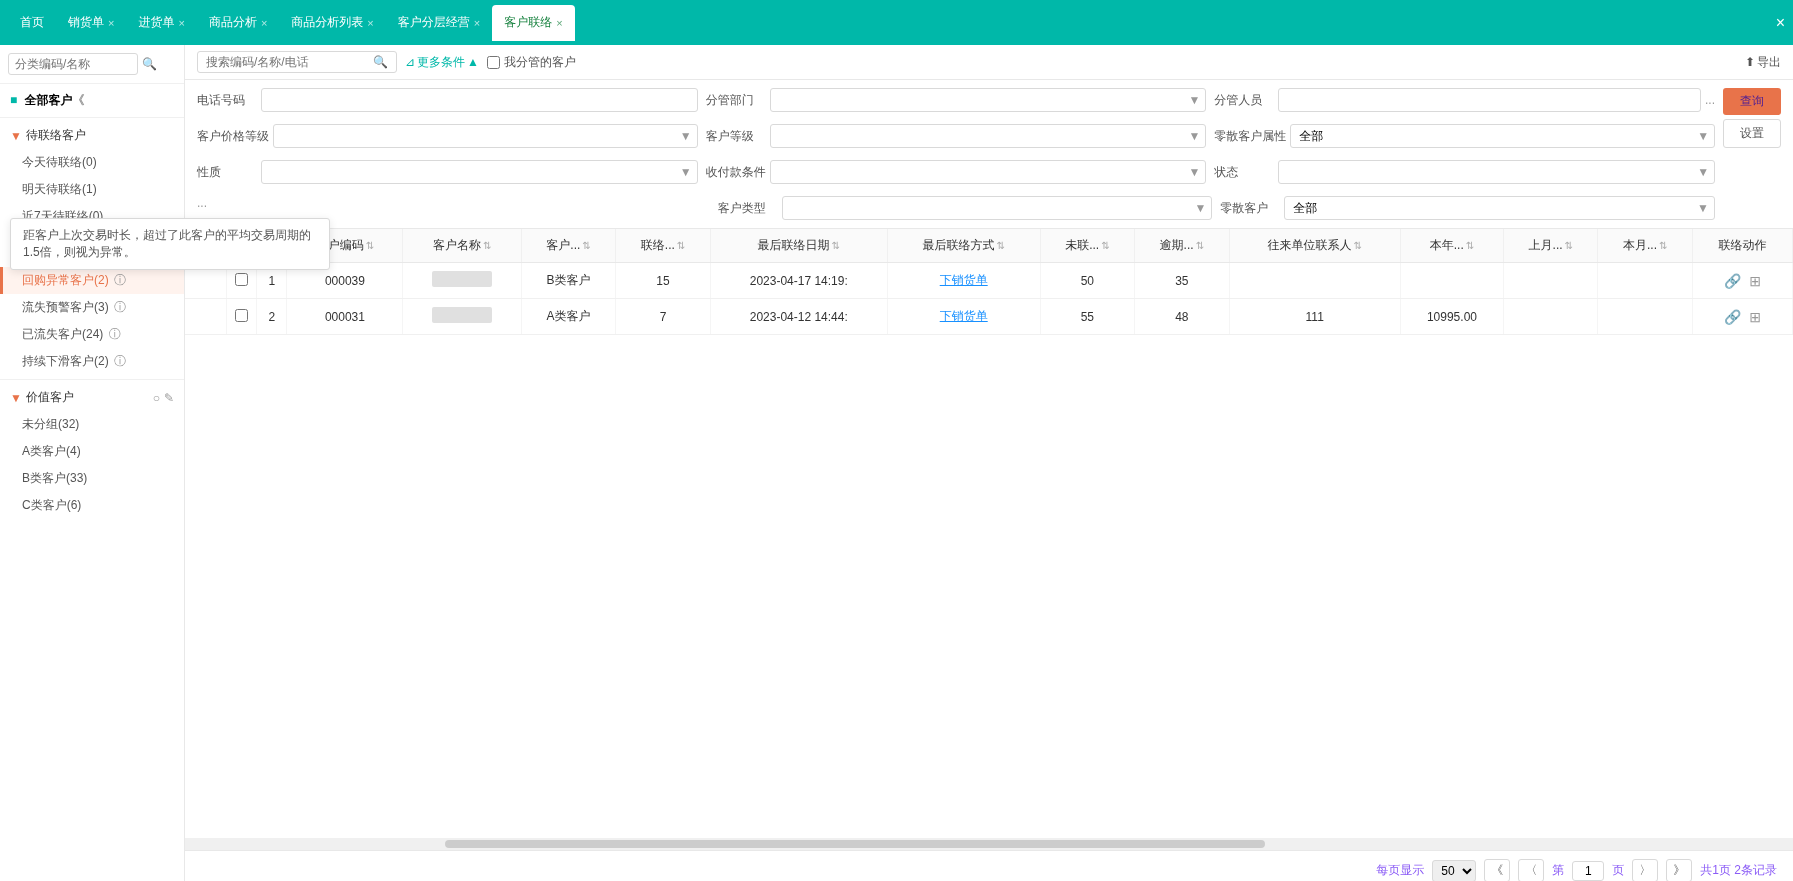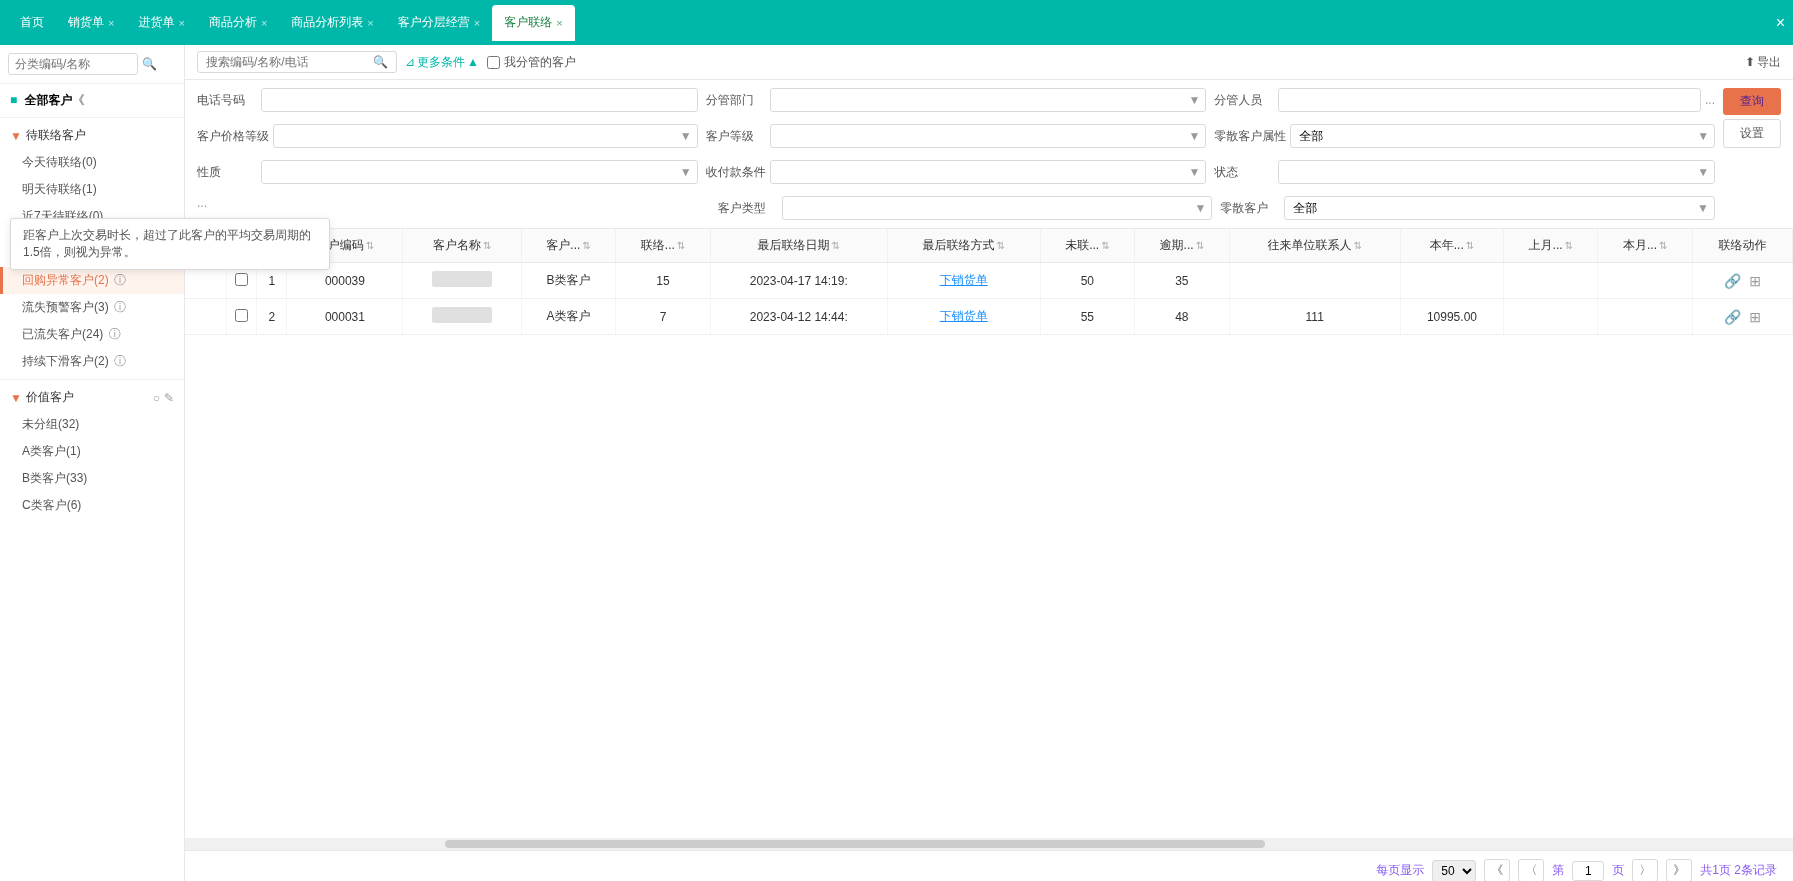--- a/index.html
+++ b/index.html
@@ -299,21 +299,21 @@
       <div class="left">
         <span class="arrow">▼</span>
         <span>价值客户</span>
       </div>
       <div class="icons">
         <span>○</span>
         <span>✎</span>
       </div>
     </div>
     <div class="sidebar-item">未分组(32)</div>
-    <div class="sidebar-item">A类客户(1)</div>
+    <div class="sidebar-item">A类客户(4)</div>
     <div class="sidebar-item">B类客户(33)</div>
     <div class="sidebar-item">C类客户(6)</div>
   </div>
 
   <div class="content-area">
 
     <div class="filter-bar">
       <div class="filter-search-box">
         <input type="text" style="border: none; outline: none; font-size: 12px; flex: 1 1 0%;" placeholder="搜索编码/名称/电话">
         <span style="color:#00b8a9;">🔍</span>

